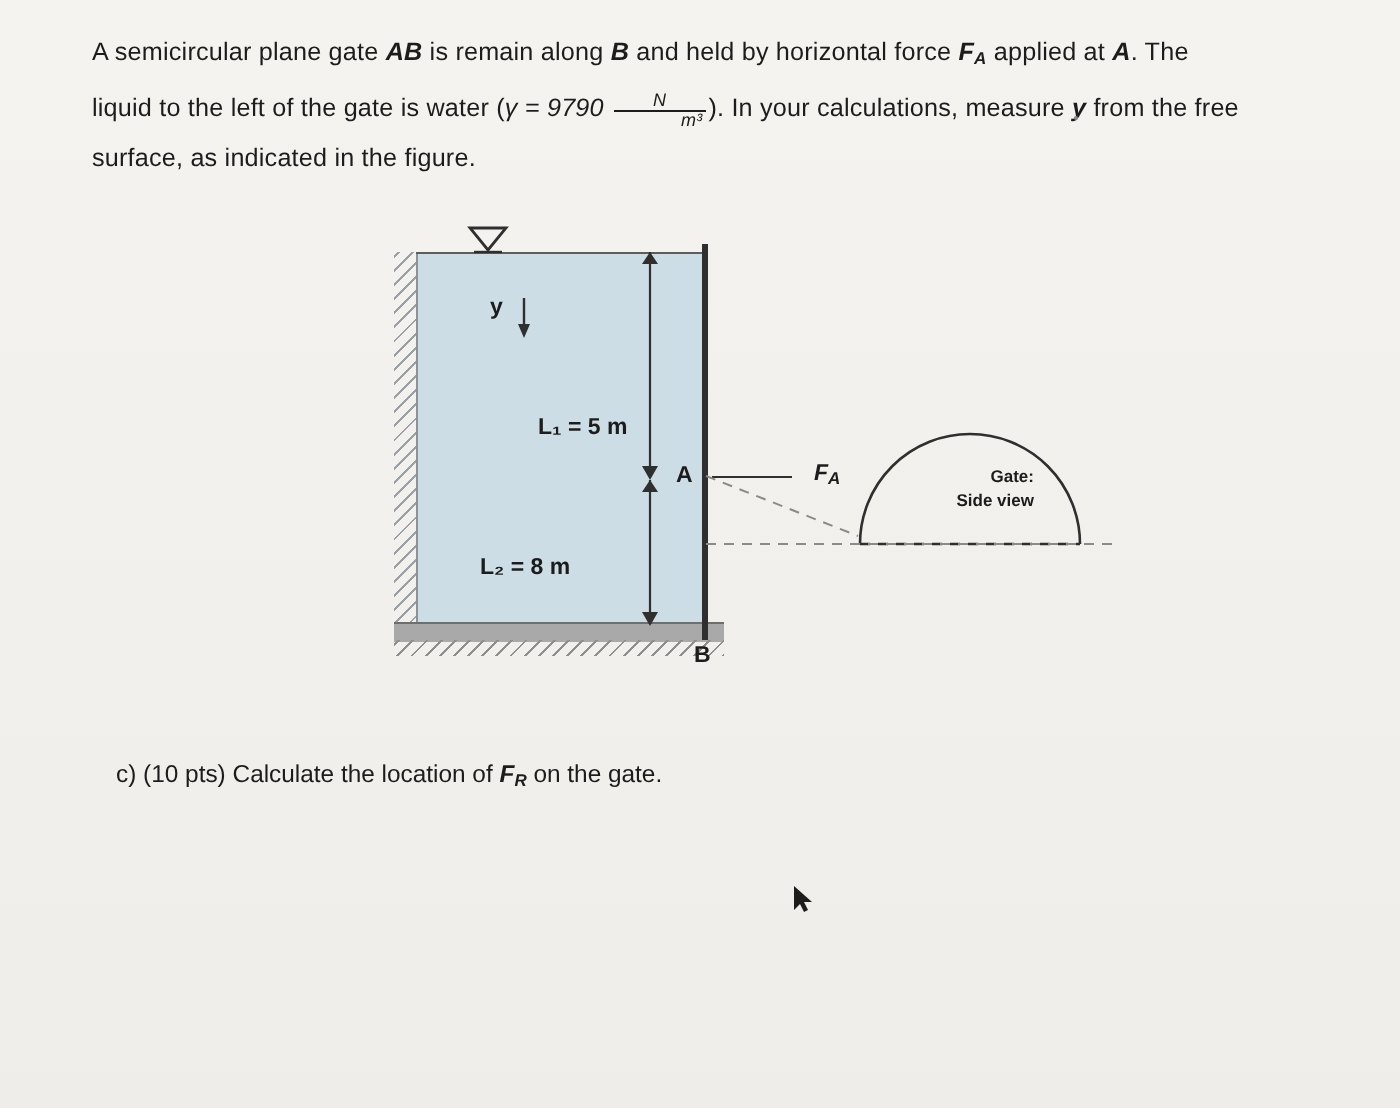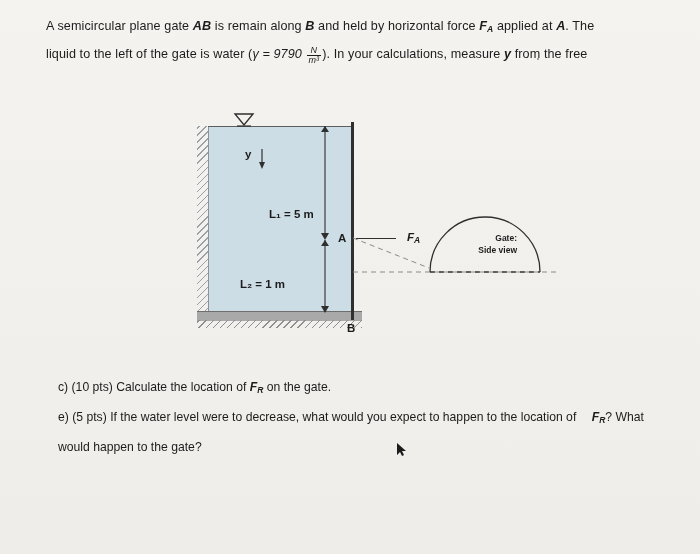--- a/index.html
+++ b/index.html
@@ -36,21 +36,21 @@
   .frac {
     display: inline-block;
     text-align: center;
     vertical-align: -5px;
     font-size: 9px;
     line-height: 1.05;
     font-style: italic;
     margin: 0 1px;
   }
   .frac .num { display: block; border-bottom: 1px solid #1c1c1c; padding: 0 2px; }
-  .frac .den { display: block; padding: 0 2px; }
+  .frac .den { display: block; padding: 0 2px; margin-left: 32px; }
 
   
   .figure {
     position: absolute;
     left: 175px;
     top: 108px;
     width: 420px;
     height: 230px;
   }
   .water {
@@ -175,20 +175,21 @@
 </head>
 <body>
 
 <div class="page">
 
   <div class="problem-text">
     <span class="ln"><span>A semicircular plane gate </span><span class="bi">AB</span><span> is remain along </span><span class="bi">B</span><span> and held by horizontal force </span><span class="bi">F</span><span class="sub">A</span><span> applied at </span><span class="bi">A</span><span>. The</span></span>
 
     <span class="ln"><span>liquid to the left of the gate is water (</span><span class="it">γ = 9790 </span><span class="frac"><span class="num">N</span><span class="den">m³</span></span><span>). In your calculations, measure </span><span class="bi">y</span><span> from the free</span></span>
 
+    <span class="ln">surface, as indicated in the figure.</span>
   </div>
 
   <div class="dot-artifact"></div>
 
   <div class="figure">
 
     <div class="water"></div>
     <div class="water-hatch"></div>
     <div class="surface-line"></div>
     <div class="ground"></div>
@@ -206,21 +207,21 @@
       <polygon points="1,15 7,15 4,22" fill="#2f2f2f"></polygon>
     </svg>
 
     <div class="lbl" style="left:65px; top:100px;margin-left:29px;">L₁ = 5 m</div>
     <svg style="position:absolute; left:145px; top:18px;" width="10" height="116">
       <line x1="5" y1="0" x2="5" y2="112" stroke="#2f2f2f" stroke-width="1.1"></line>
       <polygon points="1,6 9,6 5,0" fill="#2f2f2f"></polygon>
       <polygon points="1,107 9,107 5,114" fill="#2f2f2f"></polygon>
     </svg>
 
-    <div class="lbl" style="left:65px; top:170px;">L₂ = 1 m</div>
+    <div class="lbl" style="left:65px; top:170px;">L₂ = 8 m</div>
     <svg style="position:absolute; left:145px; top:132px;" width="10" height="74">
       <line x1="5" y1="0" x2="5" y2="72" stroke="#2f2f2f" stroke-width="1.1"></line>
       <polygon points="1,6 9,6 5,0" fill="#2f2f2f"></polygon>
       <polygon points="1,66 9,66 5,73" fill="#2f2f2f"></polygon>
     </svg>
 
     <div class="lbl" style="left:163px; top:124px;">A</div>
 
     <div class="lbl" style="left:172px; top:214px;">B</div>
 
@@ -240,24 +241,19 @@
       <span>Gate:</span><br>
       <span>Side view</span>
     </div>
   </div>
 
   <div class="questions">
     <span class="q">
       <span>c)</span>
       <span>(10 pts)</span><span> Calculate the location of </span><span class="bi">F</span><span class="sub">R</span><span> on the gate.</span>
     </span>
-    <span class="q">
-      <span>e)</span>
-      <span>(5 pts)</span><span> If the water level were to decrease, what would you expect to happen to the location of</span>
-      <span class="q-indent"><span class="bi">F</span><span class="sub">R</span><span>? What would happen to the gate?</span></span>
-    </span>
   </div>
 
   <svg class="cursor-arrow" viewBox="0 0 12 14">
     <polygon points="1,0 1,12 4,9 6,13 8,12 6,8 10,8" fill="#1c1c1c"></polygon>
   </svg>
 
 </div>
 
 </body></html>

